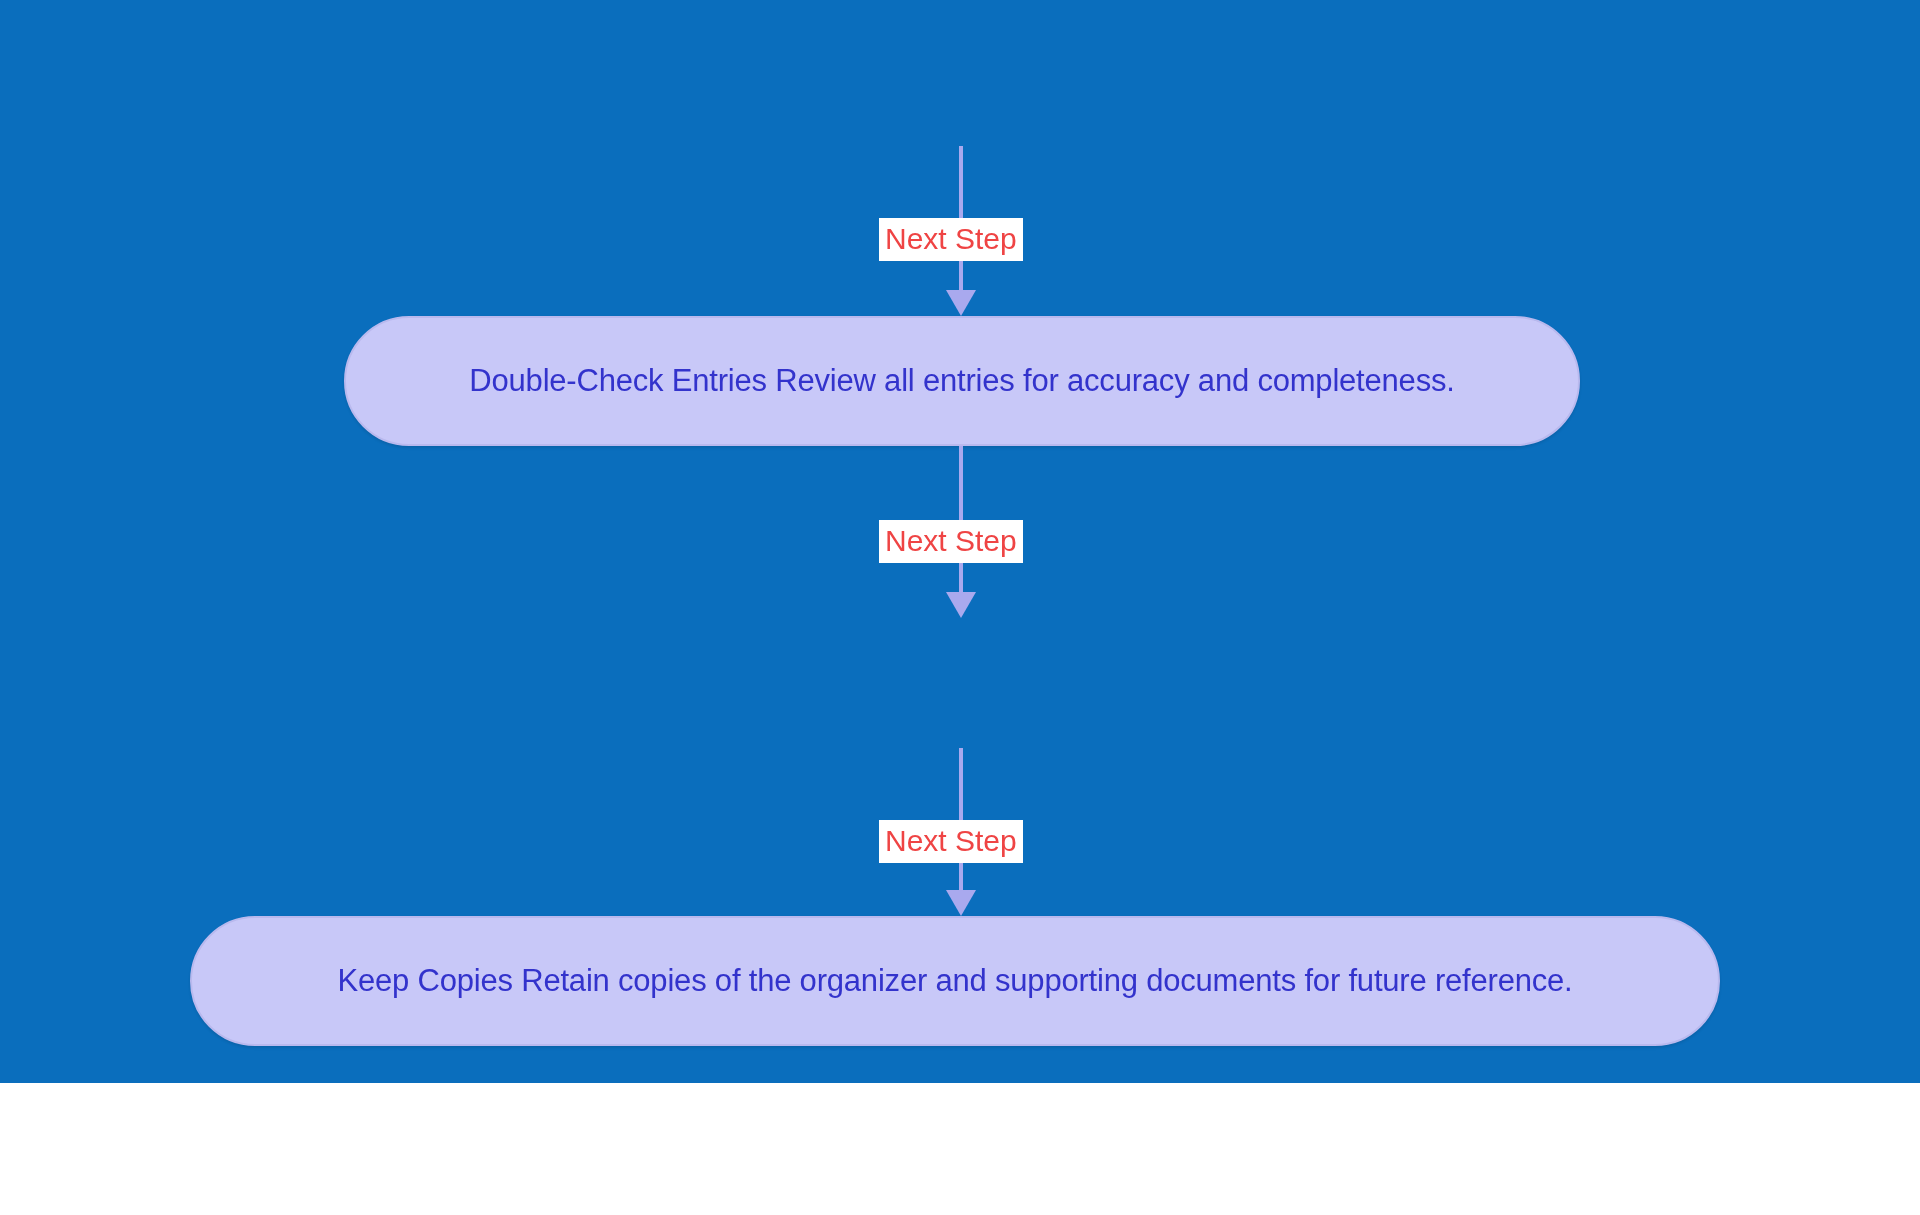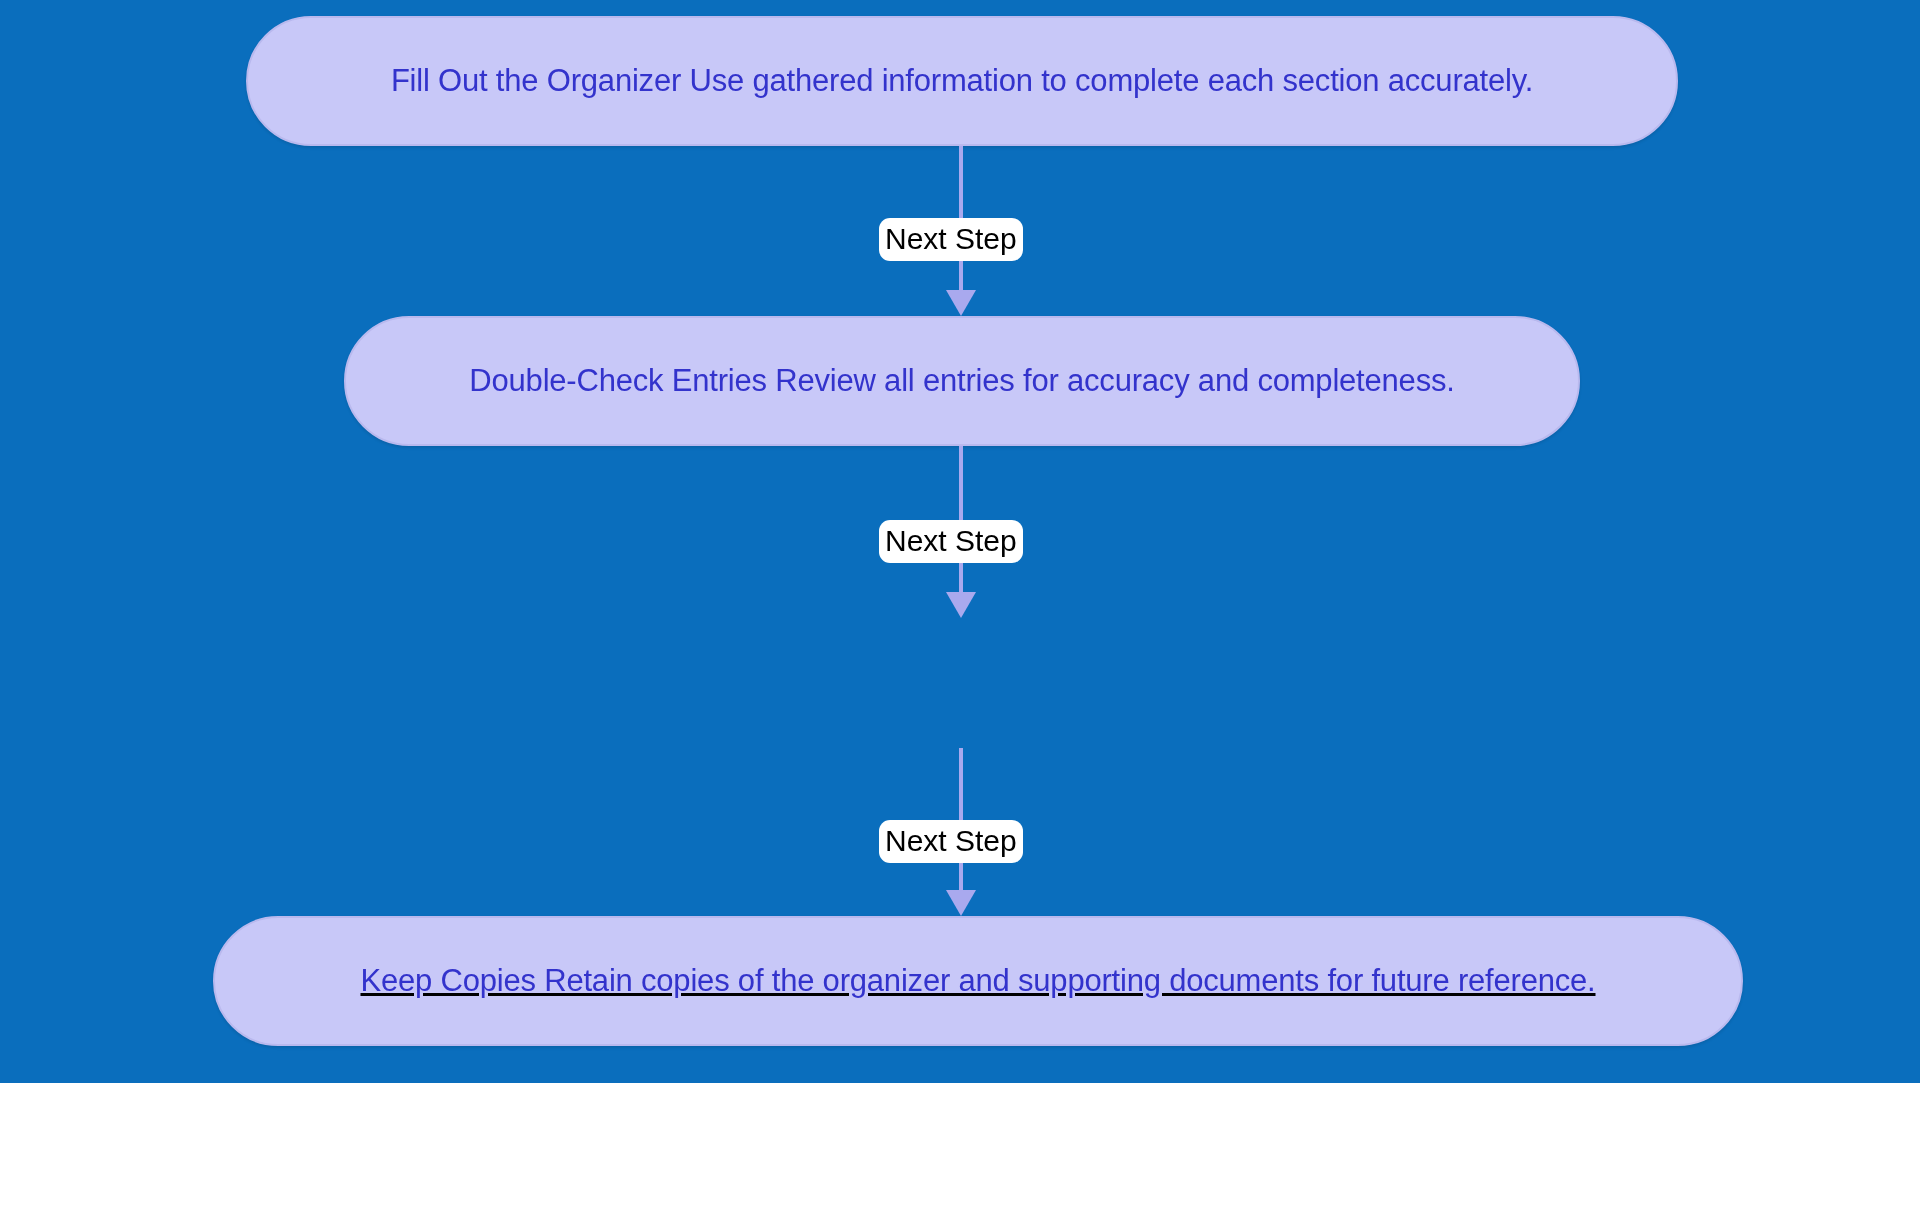--- a/index.html
+++ b/index.html
@@ -51,21 +51,21 @@
     font-size: 31px;
     font-weight: 400;
     letter-spacing: -0.2px;
     white-space: nowrap;
     line-height: 1.1;
   }
 
   #node-0 { left: 246px; top: 16px;   width: 1432px; height: 130px; }
   #node-1 { left: 344px; top: 316px;  width: 1236px; height: 130px; }
   #node-2 { left: 172px; top: 618px;  width: 1580px; height: 130px; }
-  #node-3 { left: 213px; top: 916px;  width: 1530px; height: 130px; text-decoration: underline; }
+  #node-3 { left: 190px; top: 916px;  width: 1530px; height: 130px; }
 
   
   .connector {
     position: absolute;
     left: 954px;
     width: 14px;
   }
   .conn-line {
     position: absolute;
     left: 5px;
@@ -92,28 +92,27 @@
   #connector-1 .conn-head { top: 146px; }
 
   #connector-2 { top: 748px; height: 168px; }
   #connector-2 .conn-line { height: 142px; }
   #connector-2 .conn-head { top: 142px; }
 
   
   .edge-label {
     position: absolute;
     background: #FFFFFF;
-    color: #000000;
+    color: #ef4444;
     font-family: "Liberation Sans", sans-serif;
     font-size: 30px;
     line-height: 38px;
     padding: 2px 6px 3px 6px;
     white-space: nowrap;
     text-align: center;
-    border-radius: 11px;
   }
   #edge-label-0 { left: 879px; top: 218px; }
   #edge-label-1 { left: 879px; top: 520px; }
   #edge-label-2 { left: 879px; top: 820px; }
 
   
   #footer {
     position: absolute;
     left: 0;
     top: 1083px;
@@ -122,23 +121,20 @@
     background: #FFFFFF;
   }
 </style>
 </head>
 <body>
 
 <div id="canvas">
 
   <div id="chart-panel">
 
-    <div class="node" id="node-0">
-      <span class="node-label">Fill Out the Organizer Use gathered information to complete each section accurately.</span>
-    </div>
 
     <div class="connector" id="connector-0">
       <div class="conn-line"></div>
       <div class="conn-head"></div>
     </div>
     <div class="edge-label" id="edge-label-0">Next Step</div>
 
     <div class="node" id="node-1">
       <span class="node-label">Double-Check Entries Review all entries for accuracy and completeness.</span>
     </div>

